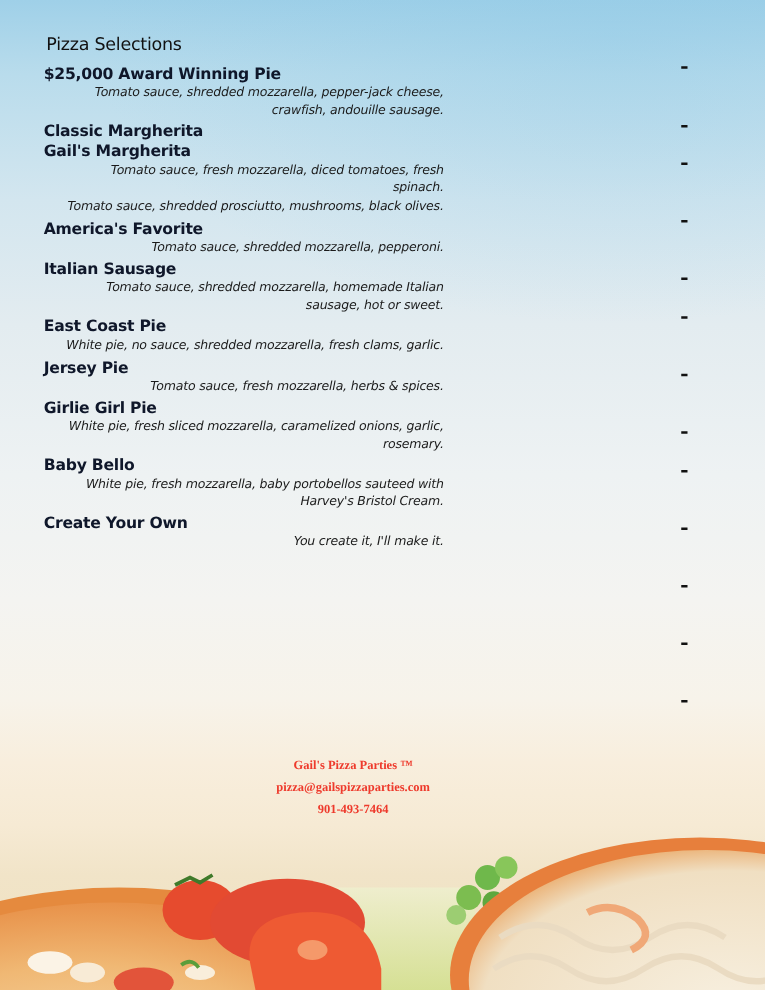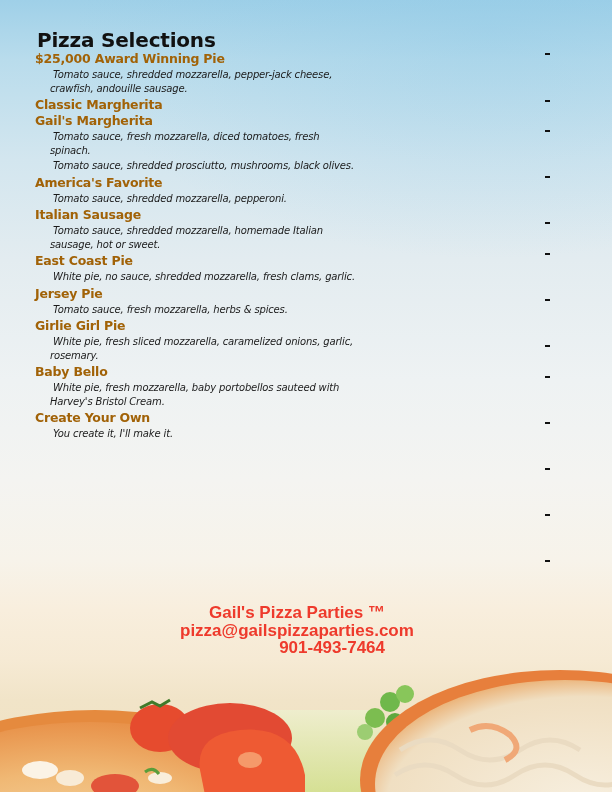--- a/index.html
+++ b/index.html
@@ -10,39 +10,40 @@
         #9fd0e8 0px, #b9dcec 60px, #d3e6ef 160px, #e3ecf0 260px,
         #eef2f3 380px, #f4f4f1 480px, #f7f3ea 560px, #f8eedd 610px,
         #f6ead4 660px, #f1e4c8 700px, #efe0bd 792px);
     }
     .haze {
       position:absolute; left:0; right:0; top:0; height:300px;
       background: radial-gradient(ellipse at 80% 10%, rgba(140,200,230,0.35), rgba(255,255,255,0) 60%);
     }
     .page-title {
       position:absolute; left:37px; top:28px;
-      font-size:20px; font-weight:bold; color:#111; letter-spacing:-0.2px;text-align:center;
+      font-size:14px; font-weight:normal; color:#111; letter-spacing:-0.2px;text-align:center;
     }
     .menu { position:absolute; left:35px; top:51px; width:330px; }
     .item { position:relative; }
     .item-name {
-      font-size:12.5px; font-weight:bold; color:#a16207; line-height:16px; letter-spacing:-0.2px;
+      font-size:12.5px; font-weight:bold; color:#0f172a; line-height:16px; letter-spacing:-0.2px;
       white-space:nowrap;
     }
     .item-desc {
       font-size:10px; font-style:italic; color:#1a1a1a; line-height:13.5px;
       padding-left:15px; text-indent:3px; margin:1px 0 2px 0; width:305px;
       letter-spacing:-0.15px;
+      text-align:right;
     }
     .price-dash {
       position:absolute; left:545px; width:5px; height:1.5px; background:#111;
     }
     .contact {
-      position:absolute; left:180px; width:205px; top:604px; text-align:right;
-      font-family:Liberation Sans, sans-serif; font-weight:bold; font-size:17px;
+      position:absolute; left:180px; width:205px; top:604px; text-align:center;
+      font-family:Liberation Serif, serif; font-weight:bold; font-size:10px;
       color:#ee3a2c; line-height:17.5px;
     }
     .art { position:absolute; left:0; top:660px; width:612px; height:132px; }
   </style>
 </head>
 <body>
 
 <div class="haze"></div>
 
 <div class="page-title">Pizza Selections</div>

